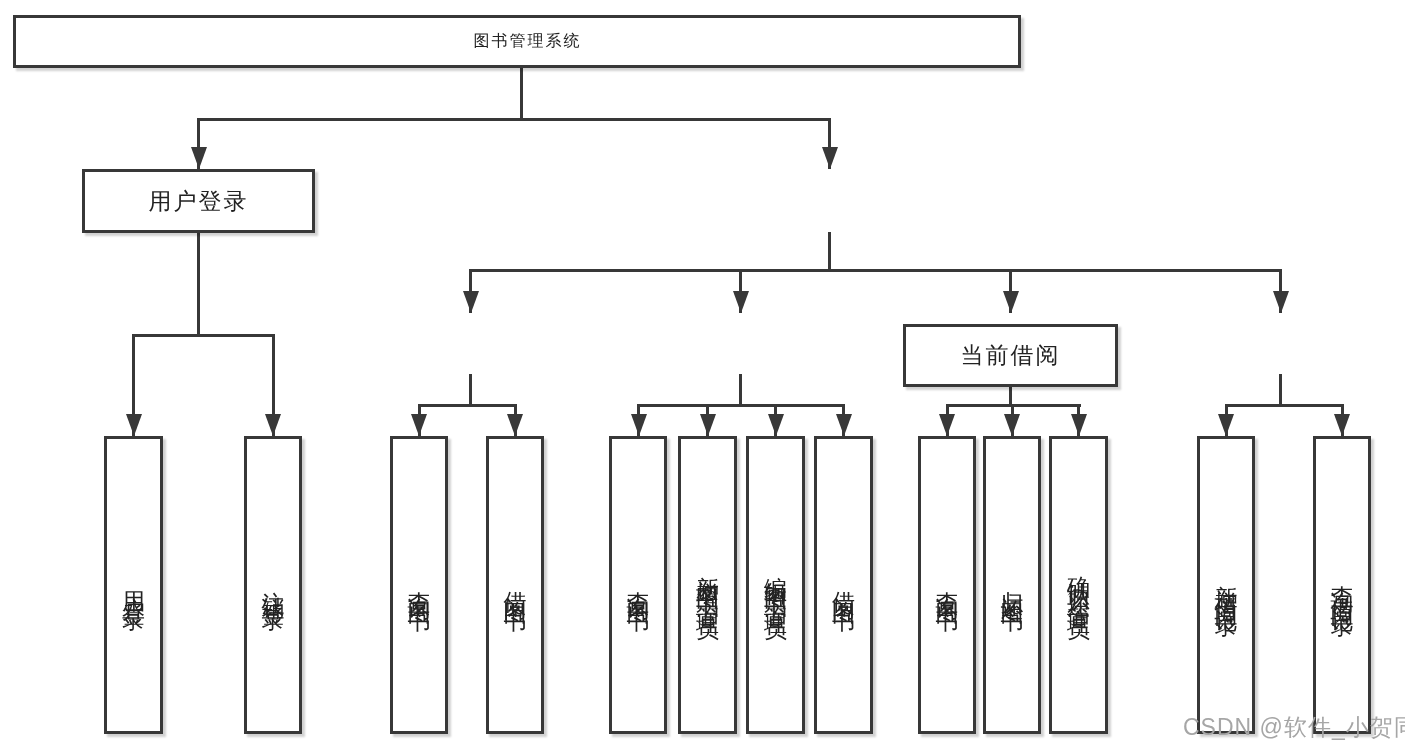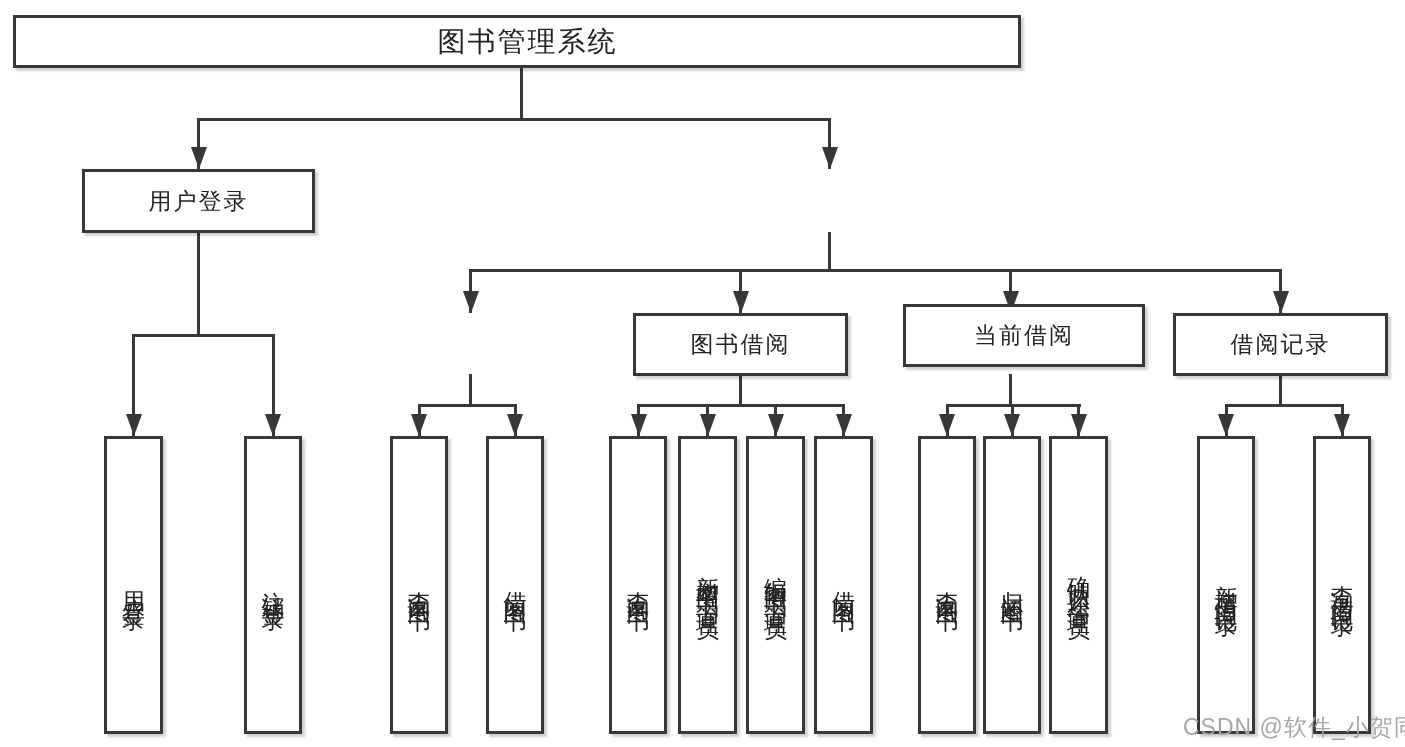--- a/index.html
+++ b/index.html
@@ -14,21 +14,21 @@
     position:absolute;
     box-sizing:border-box;
     border:3px solid #383838;
     background:#ffffff;
     display:flex;align-items:center;justify-content:center;
     color:#222222;
     font-size:23px;
     letter-spacing:2px;
     box-shadow:3px 3px 2px rgba(0,0,0,0.18);
   }
-  .root-box{font-size:28px;padding-left:21px;}
+  .root-box{font-size:16px;padding-left:21px;}
   .leaf{
     writing-mode:vertical-rl;
     text-orientation:upright;
     letter-spacing:6px;
     font-size:23px;
     line-height:1;
   }
   .vl{position:absolute;width:3px;background:#383838;}
   .hl{position:absolute;height:3px;background:#383838;}
   .ah{
@@ -111,28 +111,22 @@
   <div class="ah" style="left:1334px;top:414px"></div>
 
   <div class="box root-box" style="left:13px;top:15px;width:1008px;height:53px">
     <span>图书管理系统</span>
   </div>
 
   <div class="box" style="left:82px;top:169px;width:233px;height:64px">
     <span>用户登录</span>
   </div>
 
-  <div class="box" style="left:633px;top:313px;width:215px;height:63px">
-    <span>图书借阅</span>
-  </div>
-  <div class="box" style="left:903px;top:304px;width:242px;height:63px">
+  <div class="box" style="left:903px;top:324px;width:215px;height:63px">
     <span>当前借阅</span>
-  </div>
-  <div class="box" style="left:1173px;top:313px;width:215px;height:63px">
-    <span>借阅记录</span>
   </div>
 
   <div class="box leaf" style="left:104px;top:436px;width:59px;height:298px">
     <span>用户登录</span>
   </div>
   <div class="box leaf" style="left:244px;top:436px;width:58px;height:298px">
     <span>注销登录</span>
   </div>
 
   <div class="box leaf" style="left:390px;top:436px;width:58px;height:298px">

